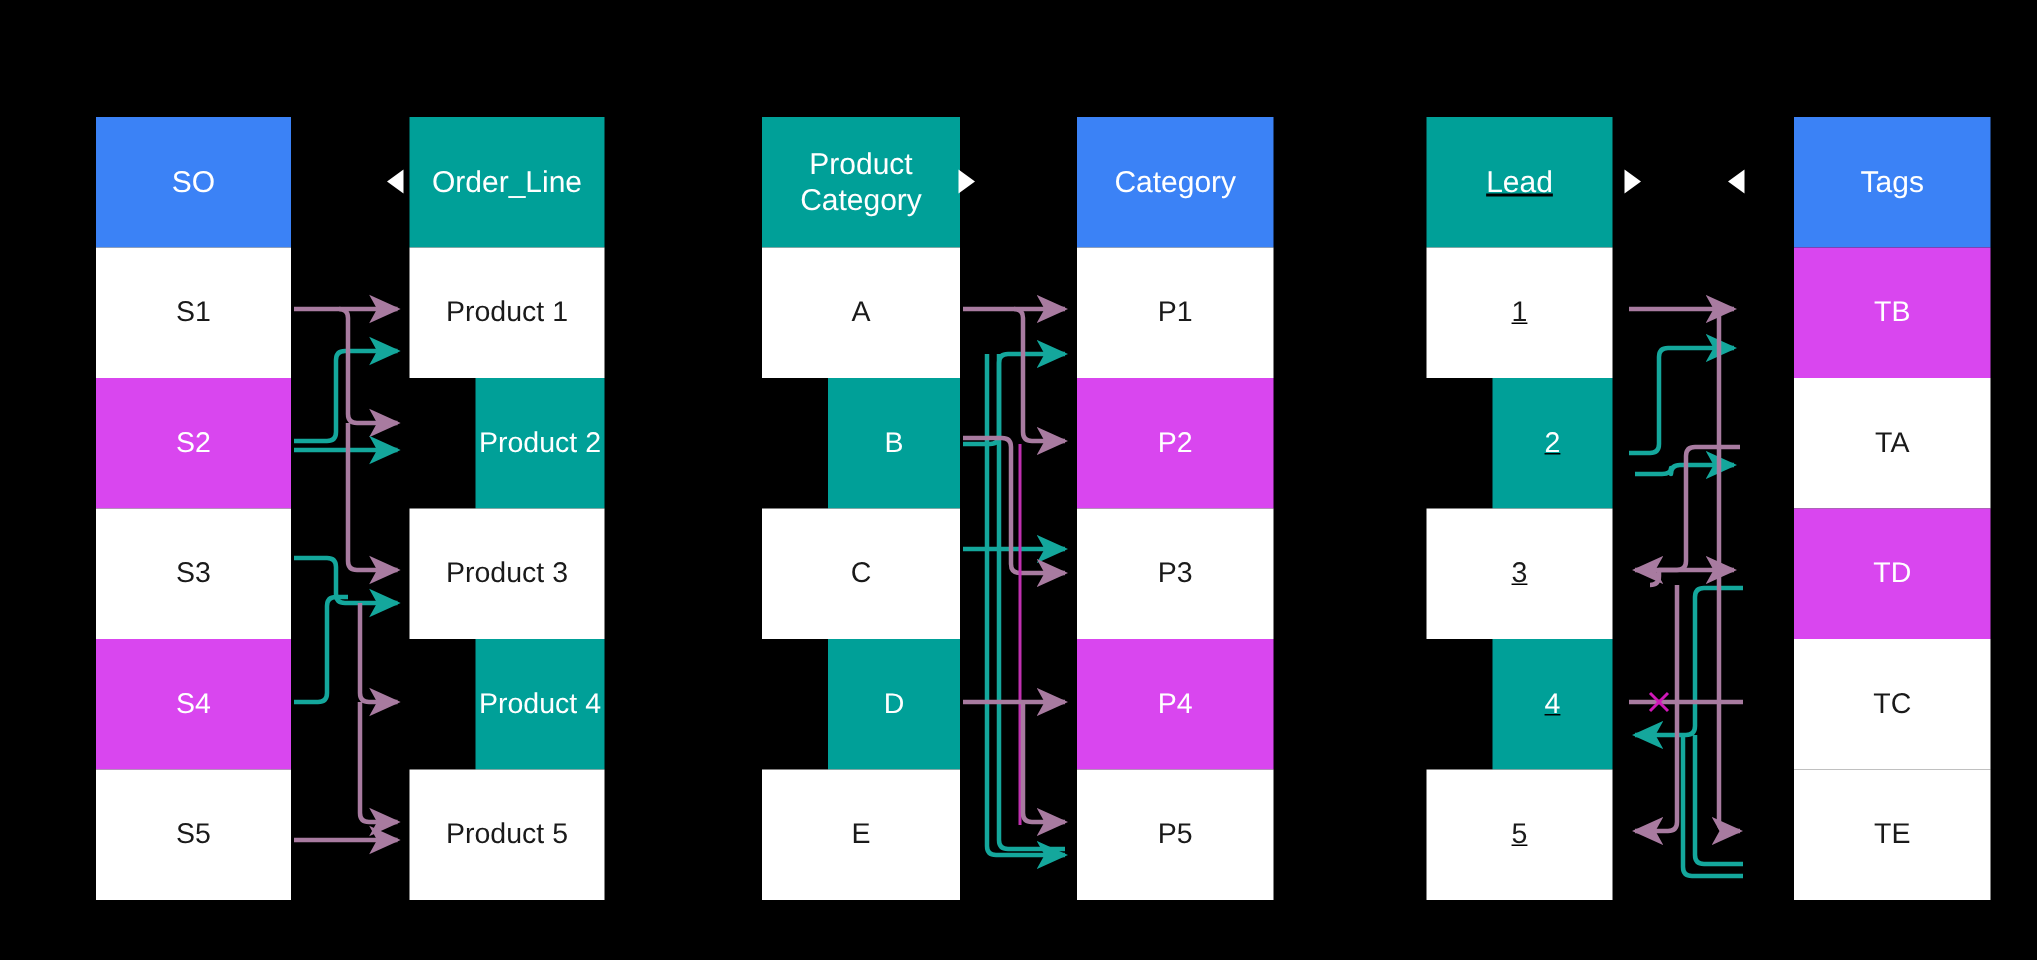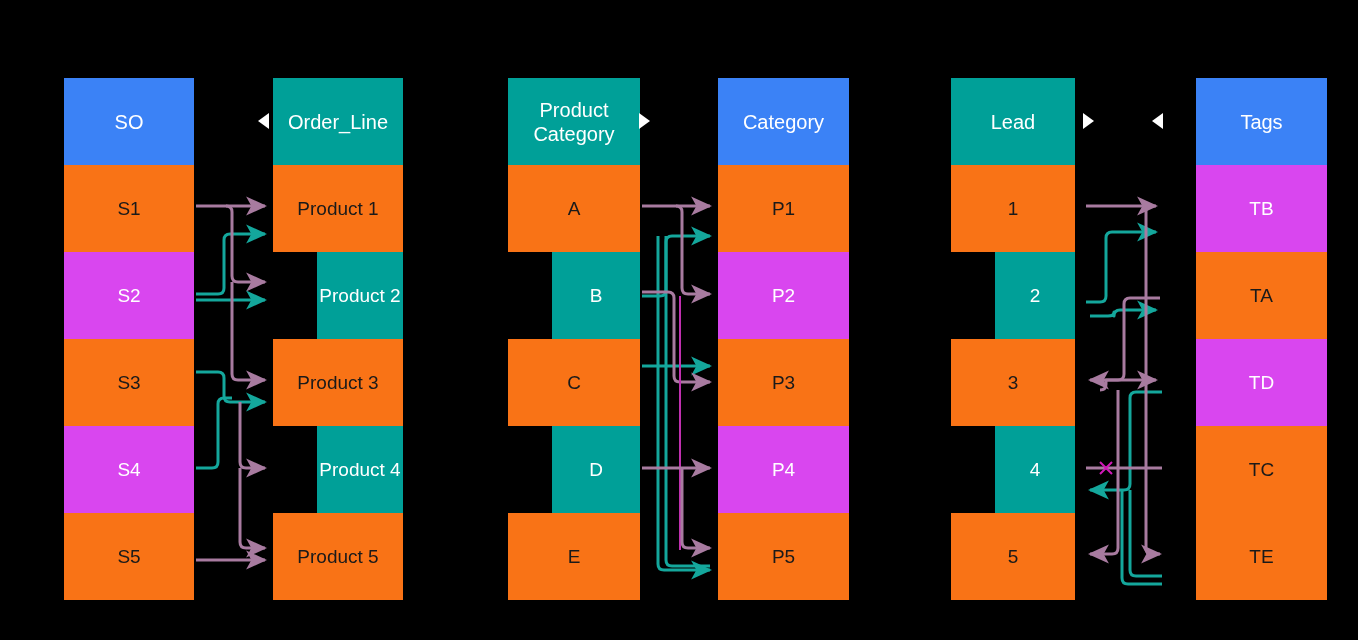--- a/index.html
+++ b/index.html
@@ -63,21 +63,21 @@
   .t-row.alt-purple {
     background: #d946ef;
     color: #ffffff;
   }
   .t-row.alt-teal {
     background: #00a098;
     color: #ffffff;
     margin-left: 44px;
   }
   .t-row.plain {
-    background: #f97316;
+    background: #ffffff;
     color: #1a1a1a;
   }
 
   .hdr-purple { background: #3b82f6; }
   .hdr-teal   { background: #00a098; }
 
   .marker-tri {
     position: absolute;
     width: 0;
     height: 0;
@@ -139,21 +139,21 @@
     <div class="t-header hdr-purple">Category</div>
     <div class="t-row plain">P1</div>
     <div class="t-row alt-purple">P2</div>
     <div class="t-row plain">P3</div>
     <div class="t-row alt-purple">P4</div>
     <div class="t-row plain">P5</div>
   </div>
 
   <div class="marker-tri right" style="left:639px; top:113px;"></div>
 
-  <div class="table-box" style="left:951px; top:78px; width:124px;">
+  <div class="table-box" style="left:951px; top:78px; width:124px;text-decoration:underline;">
     <div class="t-header hdr-teal">Lead</div>
     <div class="t-row plain">1</div>
     <div class="t-row alt-teal">2</div>
     <div class="t-row plain">3</div>
     <div class="t-row alt-teal">4</div>
     <div class="t-row plain">5</div>
   </div>
 
   <div class="table-box" style="left:1196px; top:78px; width:131px;">
     <div class="t-header hdr-purple">Tags</div>

